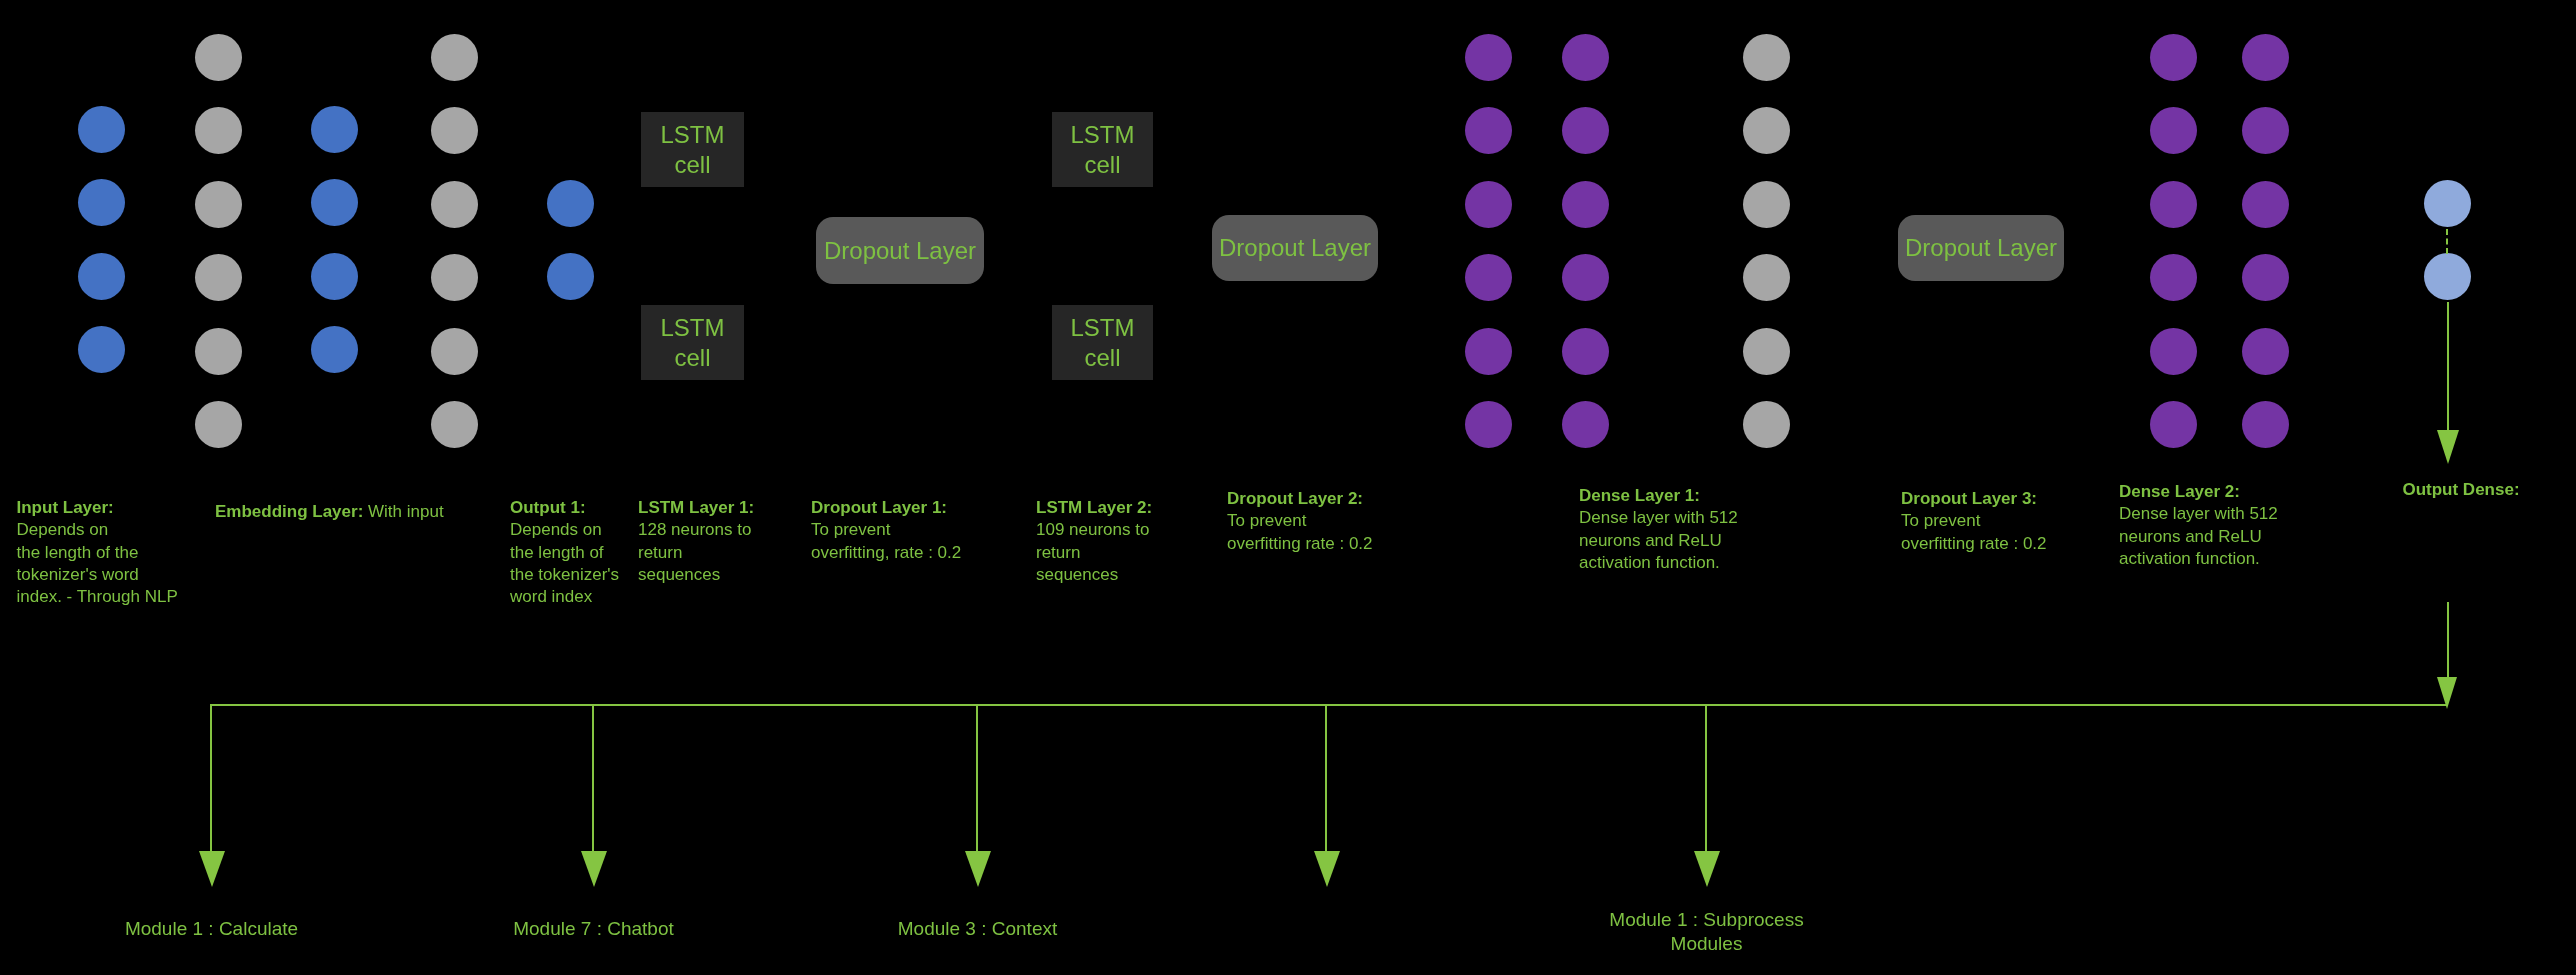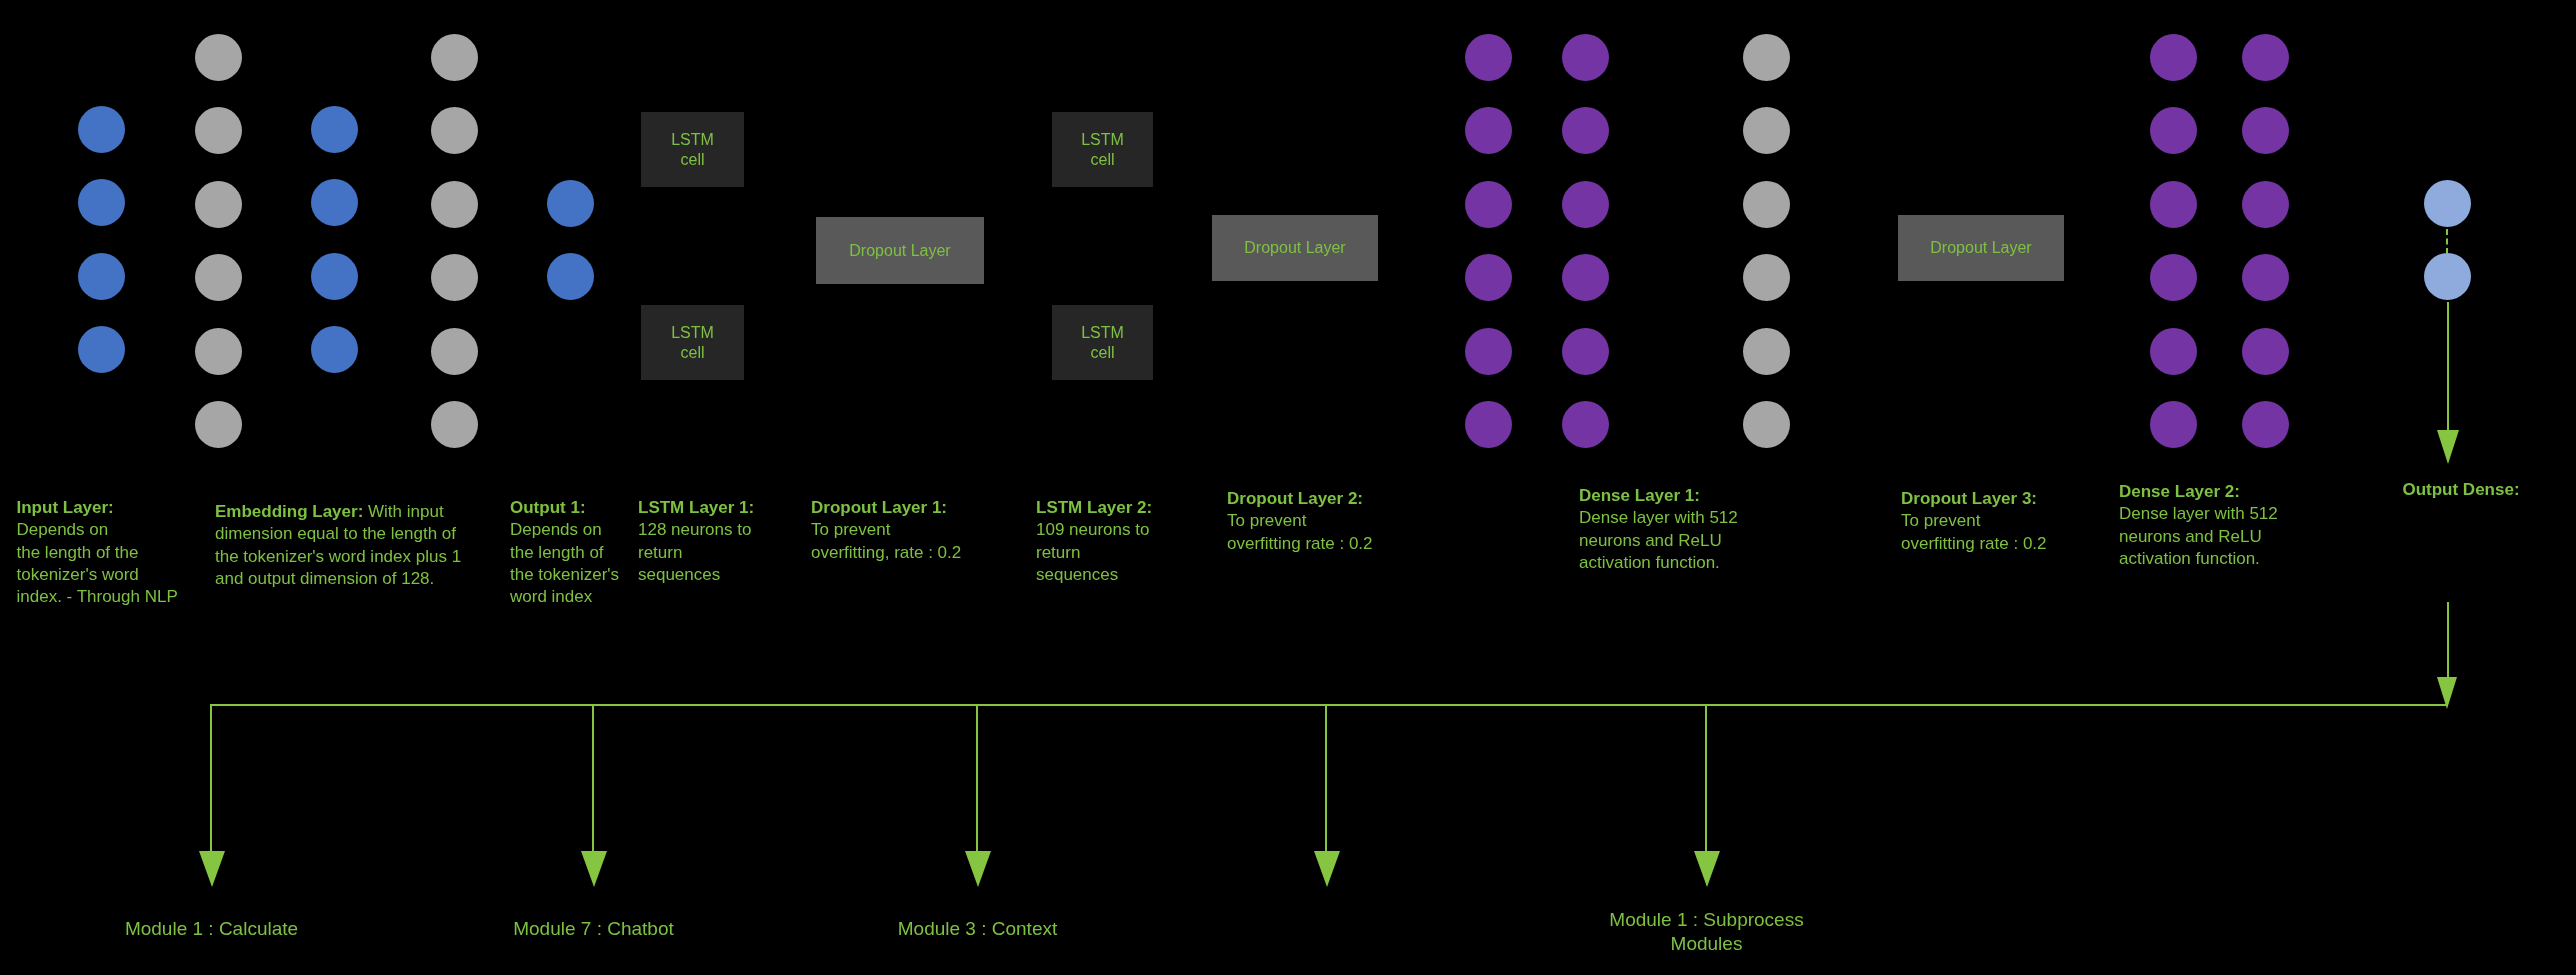--- a/index.html
+++ b/index.html
@@ -19,25 +19,25 @@
     font-family:"Liberation Sans", sans-serif;overflow:hidden;
   }
   .col{position:absolute;display:flex;flex-direction:column;gap:26.4px;}
   .c{width:47px;height:47px;border-radius:50%;}
   .c.blue{background:var(--blue);}
   .c.gray{background:var(--gray);}
   .c.purple{background:var(--purple);}
   .c.lightblue{background:var(--lightblue);}
   .box{
     position:absolute;display:flex;align-items:center;justify-content:center;
-    color:var(--green);font-size:16px;line-height:1.25;text-align:center;
+    color:var(--green);font-size:24px;line-height:1.25;text-align:center;
   }
   .box .bt{white-space:pre-line;}
   .box.lstm{background:var(--lstmbg);}
-  .box.drop{background:var(--dropbg);}
+  .box.drop{background:var(--dropbg);border-radius:17px;}
   .lbl{
     position:absolute;color:var(--green);font-size:17px;line-height:1.31;
     white-space:pre-line;
   }
   .lbl strong{font-weight:bold;}
   .lbl .body{white-space:pre-line;}
   .lbl.center{text-align:center;}
   .mod{
     position:absolute;width:329px;text-align:center;color:var(--green);
     font-size:19px;line-height:1.28;white-space:pre-line;
@@ -155,23 +155,21 @@
       <span class="bt">Dropout Layer</span>
     </div>
   <div class="box drop" style="left:1898px;top:215px;width:166px;height:66px">
       <span class="bt">Dropout Layer</span>
     </div>
 
   <div class="lbl" style="left:16.5px;top:497px;width:176px"><strong>Input Layer:</strong><span></span><div class="body">Depends on
 the length of the
 tokenizer's word
 index. - Through NLP</div></div>
-  <div class="lbl" style="left:215px;top:501px;width:276px"><strong>Embedding Layer:</strong><span> With input</span><div class="body">dimension equal to the length of
-the tokenizer's word index plus 1
-and output dimension of 128.</div></div>
+  <div class="lbl" style="left:215px;top:501px;width:276px"><strong>Embedding Layer:</strong><span> With input</span></div>
   <div class="lbl" style="left:510px;top:497px;width:141px"><strong>Output 1:</strong><span></span><div class="body">Depends on
 the length of
 the tokenizer's
 word index</div></div>
   <div class="lbl" style="left:638px;top:497px;width:147px"><strong>LSTM Layer 1:</strong><span></span><div class="body">128 neurons to
 return
 sequences</div></div>
   <div class="lbl" style="left:811px;top:497px;width:188px"><strong>Dropout Layer 1:</strong><span></span><div class="body">To prevent
 overfitting, rate : 0.2</div></div>
   <div class="lbl" style="left:1036px;top:497px;width:147px"><strong>LSTM Layer 2:</strong><span></span><div class="body">109 neurons to

